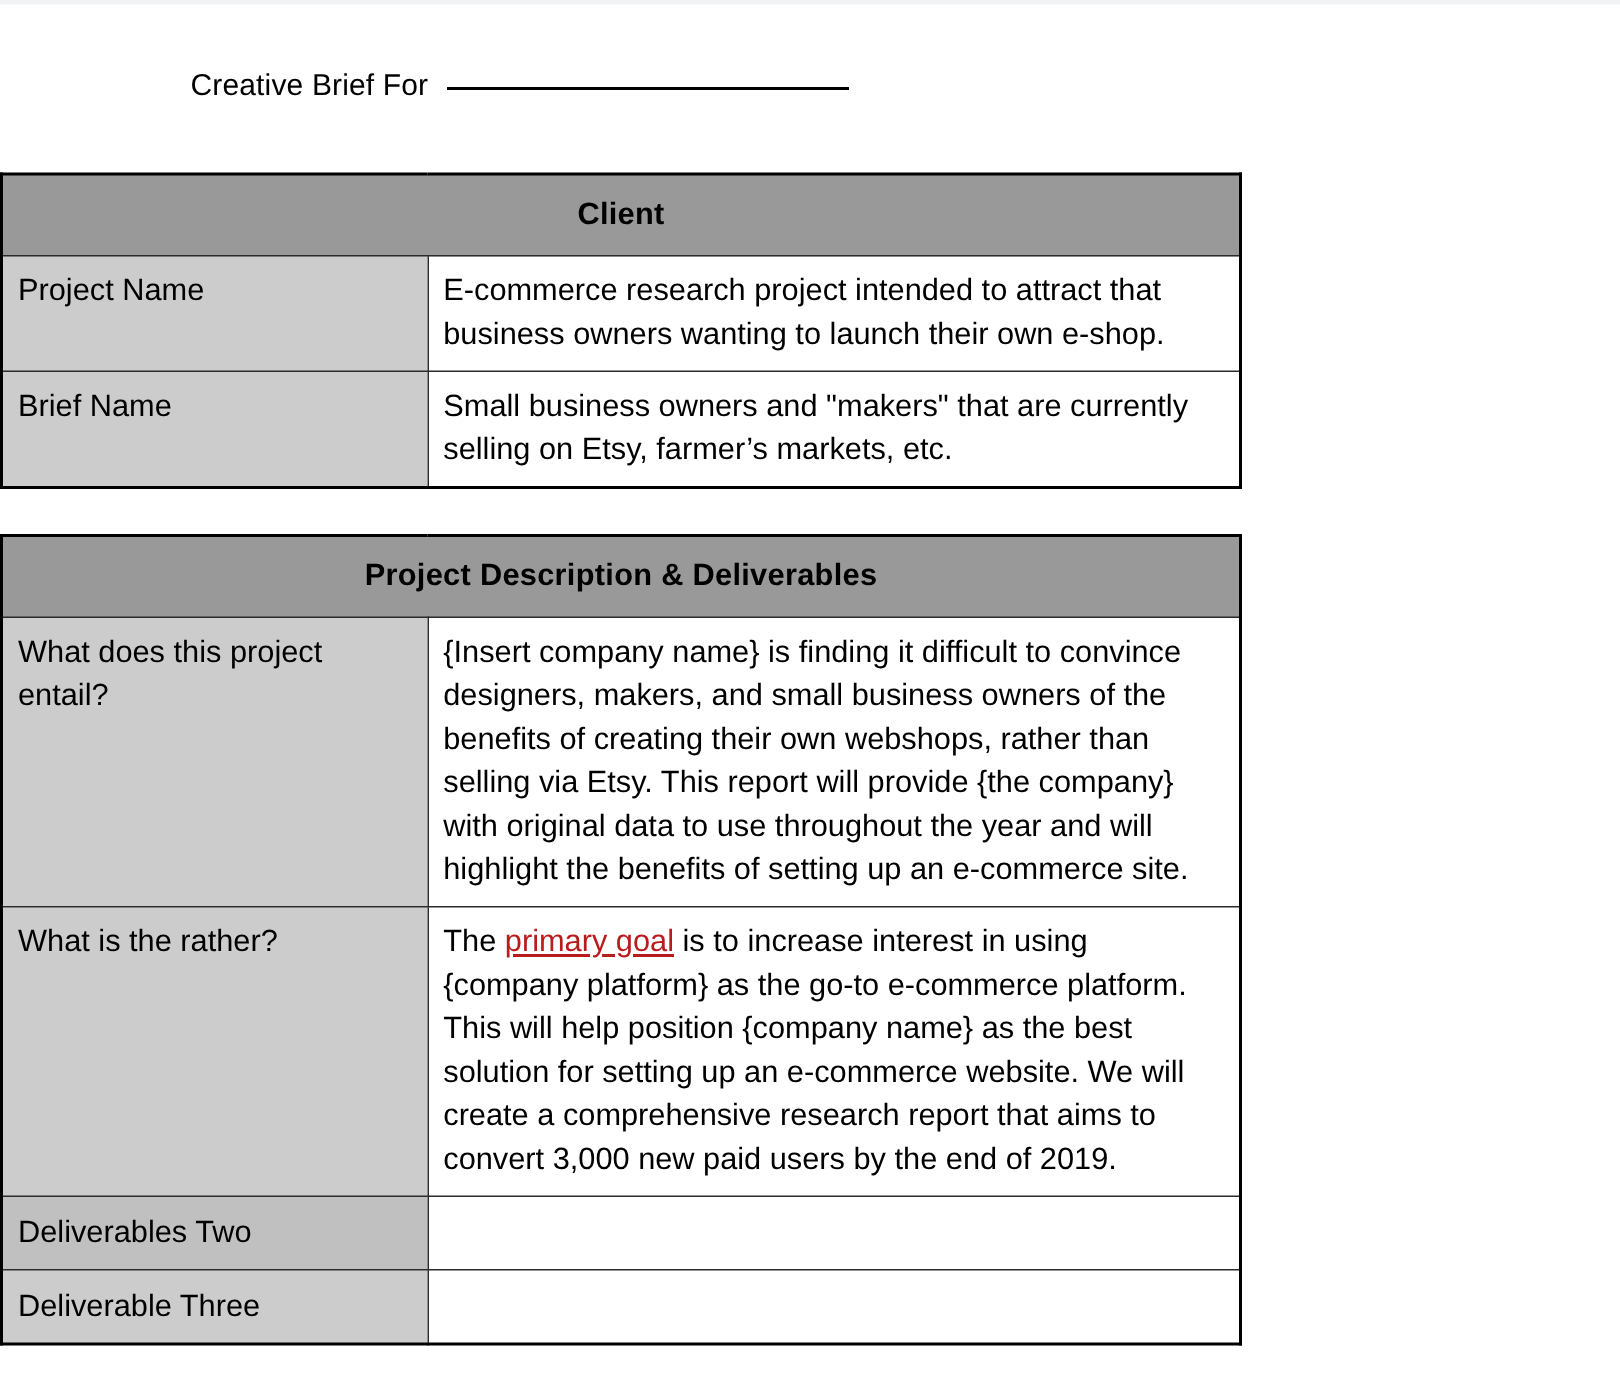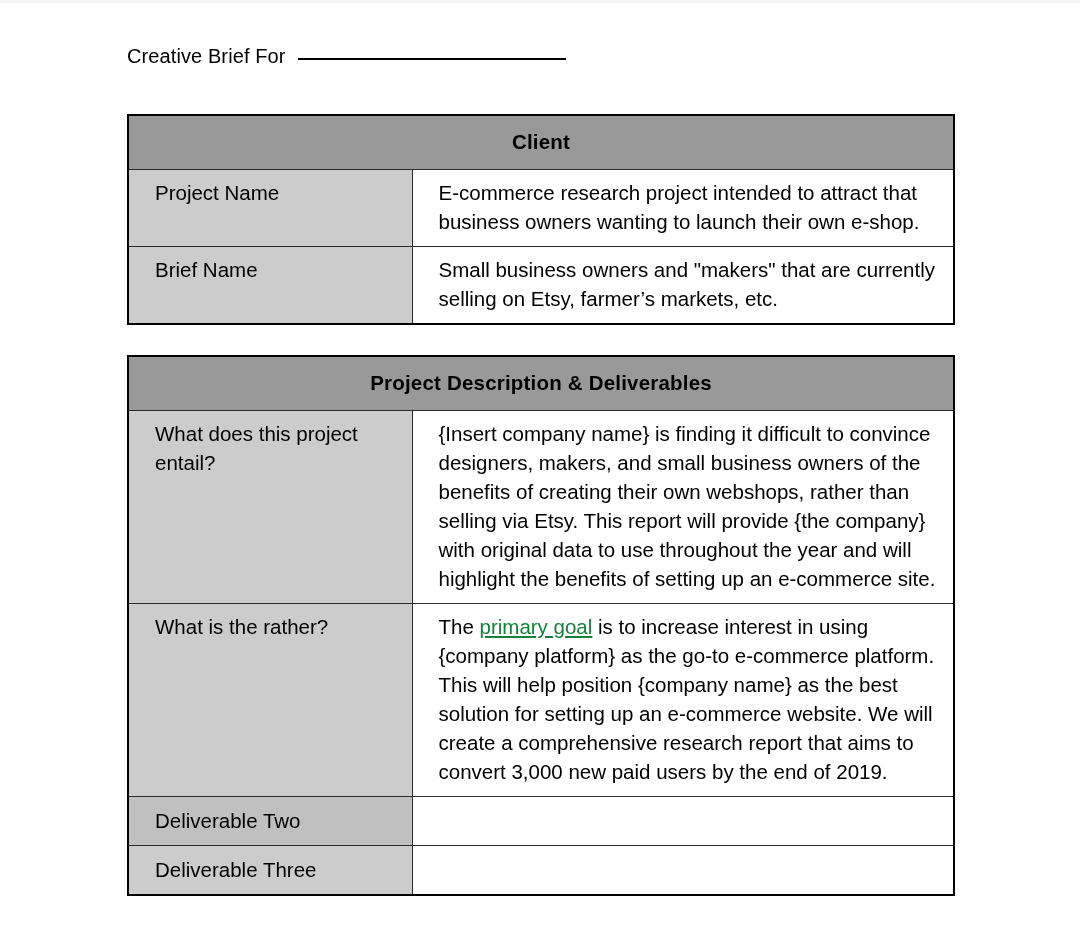--- a/index.html
+++ b/index.html
@@ -42,38 +42,37 @@
     width: 268px;
     margin-left: 12px;
     vertical-align: 3px;
     height: 20px;
   }
 
   .brief-table {
     border-collapse: collapse;
     table-layout: fixed;
     width: 826px;
-    margin-left: 127px;
     border: 2.5px solid #000;
     background: #ffffff;
   }
   .brief-table.tbl-client { margin-top: 41px; }
   .brief-table.tbl-desc   { margin-top: 30px; }
 
   .brief-table col.c-label { width: 284px; }
   .brief-table col.c-value { width: 542px; }
 
   .brief-table th,
   .brief-table td {
     border: 1.6px solid #2b2b2b;
     vertical-align: top;
     font-size: 20.5px;
     line-height: 29px;
     font-weight: 400;
-    padding: 8px 10px 10px 26px;
+    padding: 8px 10px 10px 10px;
     word-wrap: break-word;
   }
 
   .brief-table th.section-head {
     background: #999999;
     text-align: center;
     font-weight: bold;
     font-size: 20.5px;
     letter-spacing: 0.2px;
     padding: 11px 10px 13px 10px;
@@ -84,21 +83,21 @@
     background: #cccccc;
   }
   .brief-table td.label-cell.shade-dark {
     background: #c0c0c0;
   }
   .brief-table td.value-cell {
     background: #ffffff;
   }
 
   a.doclink {
-    color: #15803d;
+    color: #b91c1c;
     text-decoration: underline;
   }
 
   
   .brief-table tr.deliverable-row td {
     height: 29px;
     padding-top: 9px;
     padding-bottom: 10px;
   }
 </style>
@@ -150,21 +149,21 @@
 
       <tr>
         <td class="label-cell">What is the rather?</td>
         <td class="value-cell">
           <span>The </span><a class="doclink" href="#">primary goal</a><span> is to increase interest in using {company platform} as the go-to e-commerce platform. This will help position {company name}  as the best solution for setting up an e-commerce website. We will create a comprehensive research report that aims to convert 3,000 new paid users by the end of 2019.</span>
         </td>
       </tr>
 
 
       <tr class="deliverable-row">
-        <td class="label-cell shade-dark">Deliverable Two</td>
+        <td class="label-cell shade-dark">Deliverables Two</td>
         <td class="value-cell"></td>
       </tr>
 
       <tr class="deliverable-row">
         <td class="label-cell">Deliverable Three</td>
         <td class="value-cell"></td>
       </tr>
 
     </tbody>
   </table>

